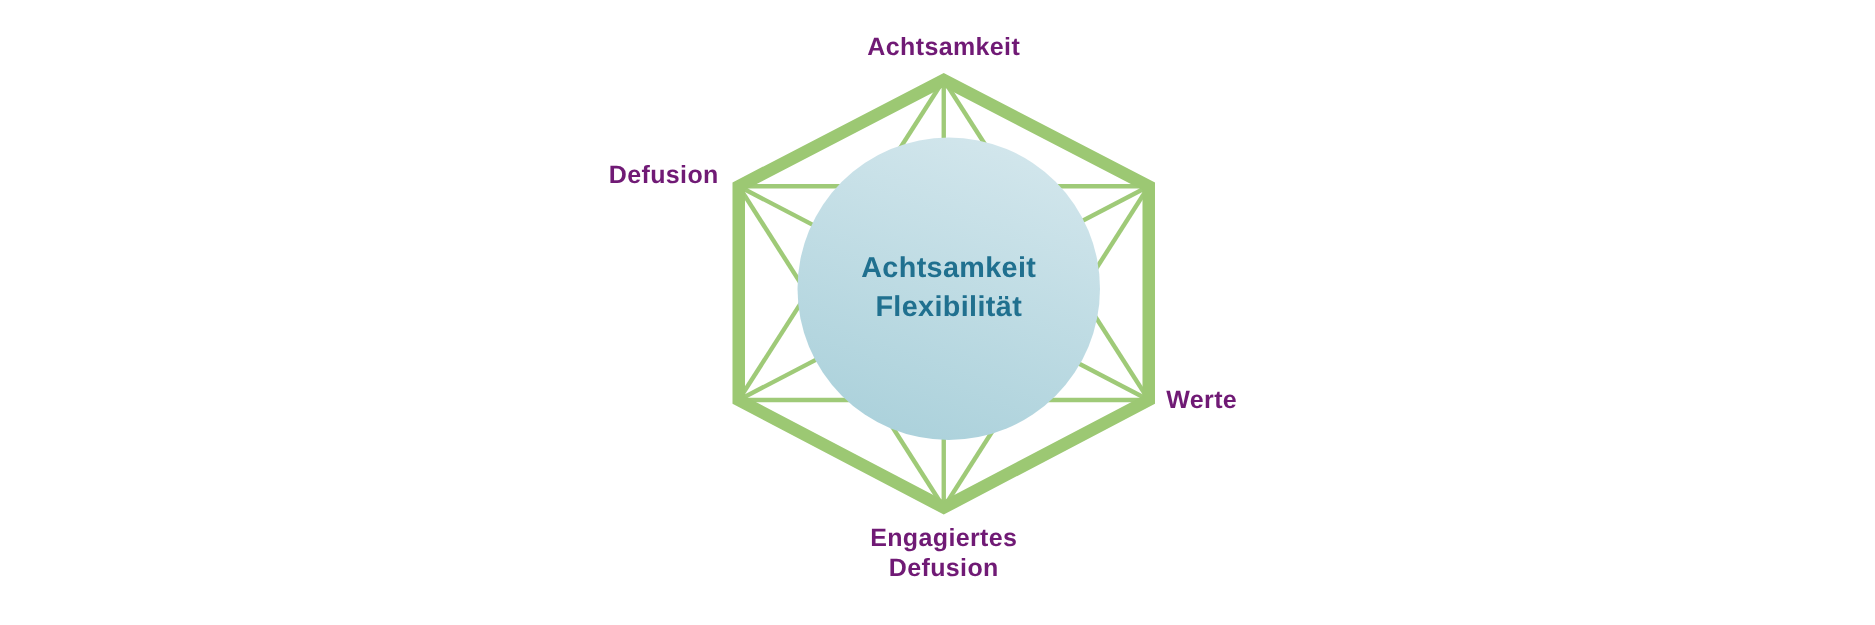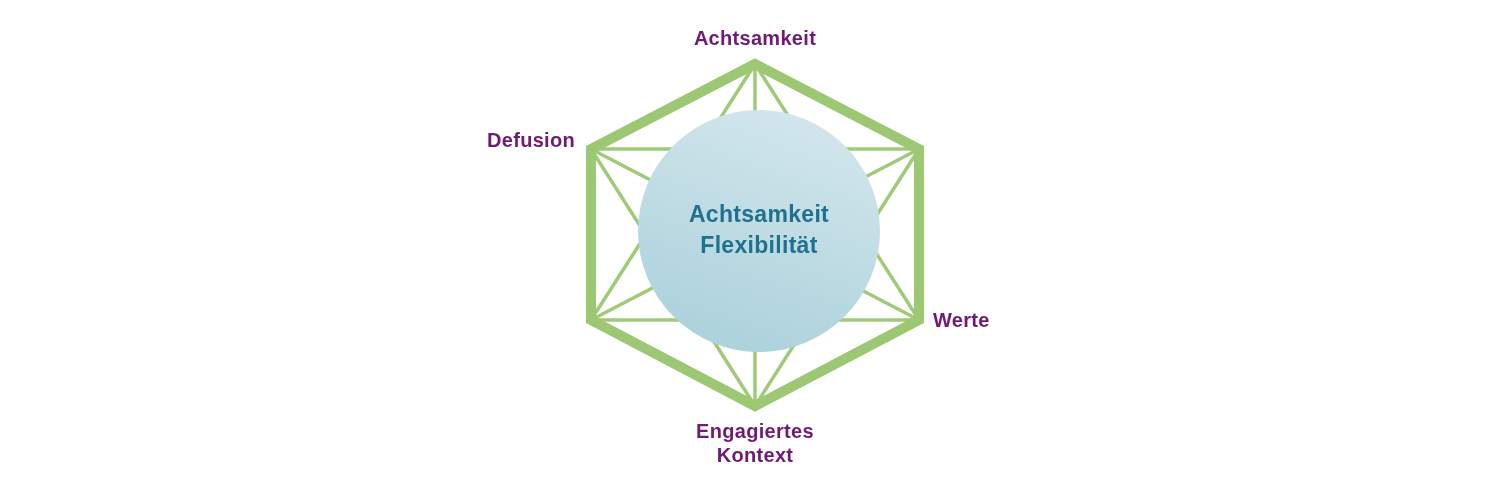--- a/index.html
+++ b/index.html
@@ -106,21 +106,21 @@
 
     <circle cx="759" cy="231" r="121" fill="url(#circleGrad)"></circle>
   </svg>
 
   <div class="node-label label-top">Achtsamkeit</div>
 
 
   <div class="node-label label-lower-right">Werte</div>
 
   <div class="node-label label-bottom">Engagiertes
-Kontext</div>
+Defusion</div>
 
 
   <div class="node-label label-upper-left">Defusion</div>
 
   <div class="center-label">Achtsamkeit
 Flexibilität</div>
 
 </div>
 
 </body></html>

